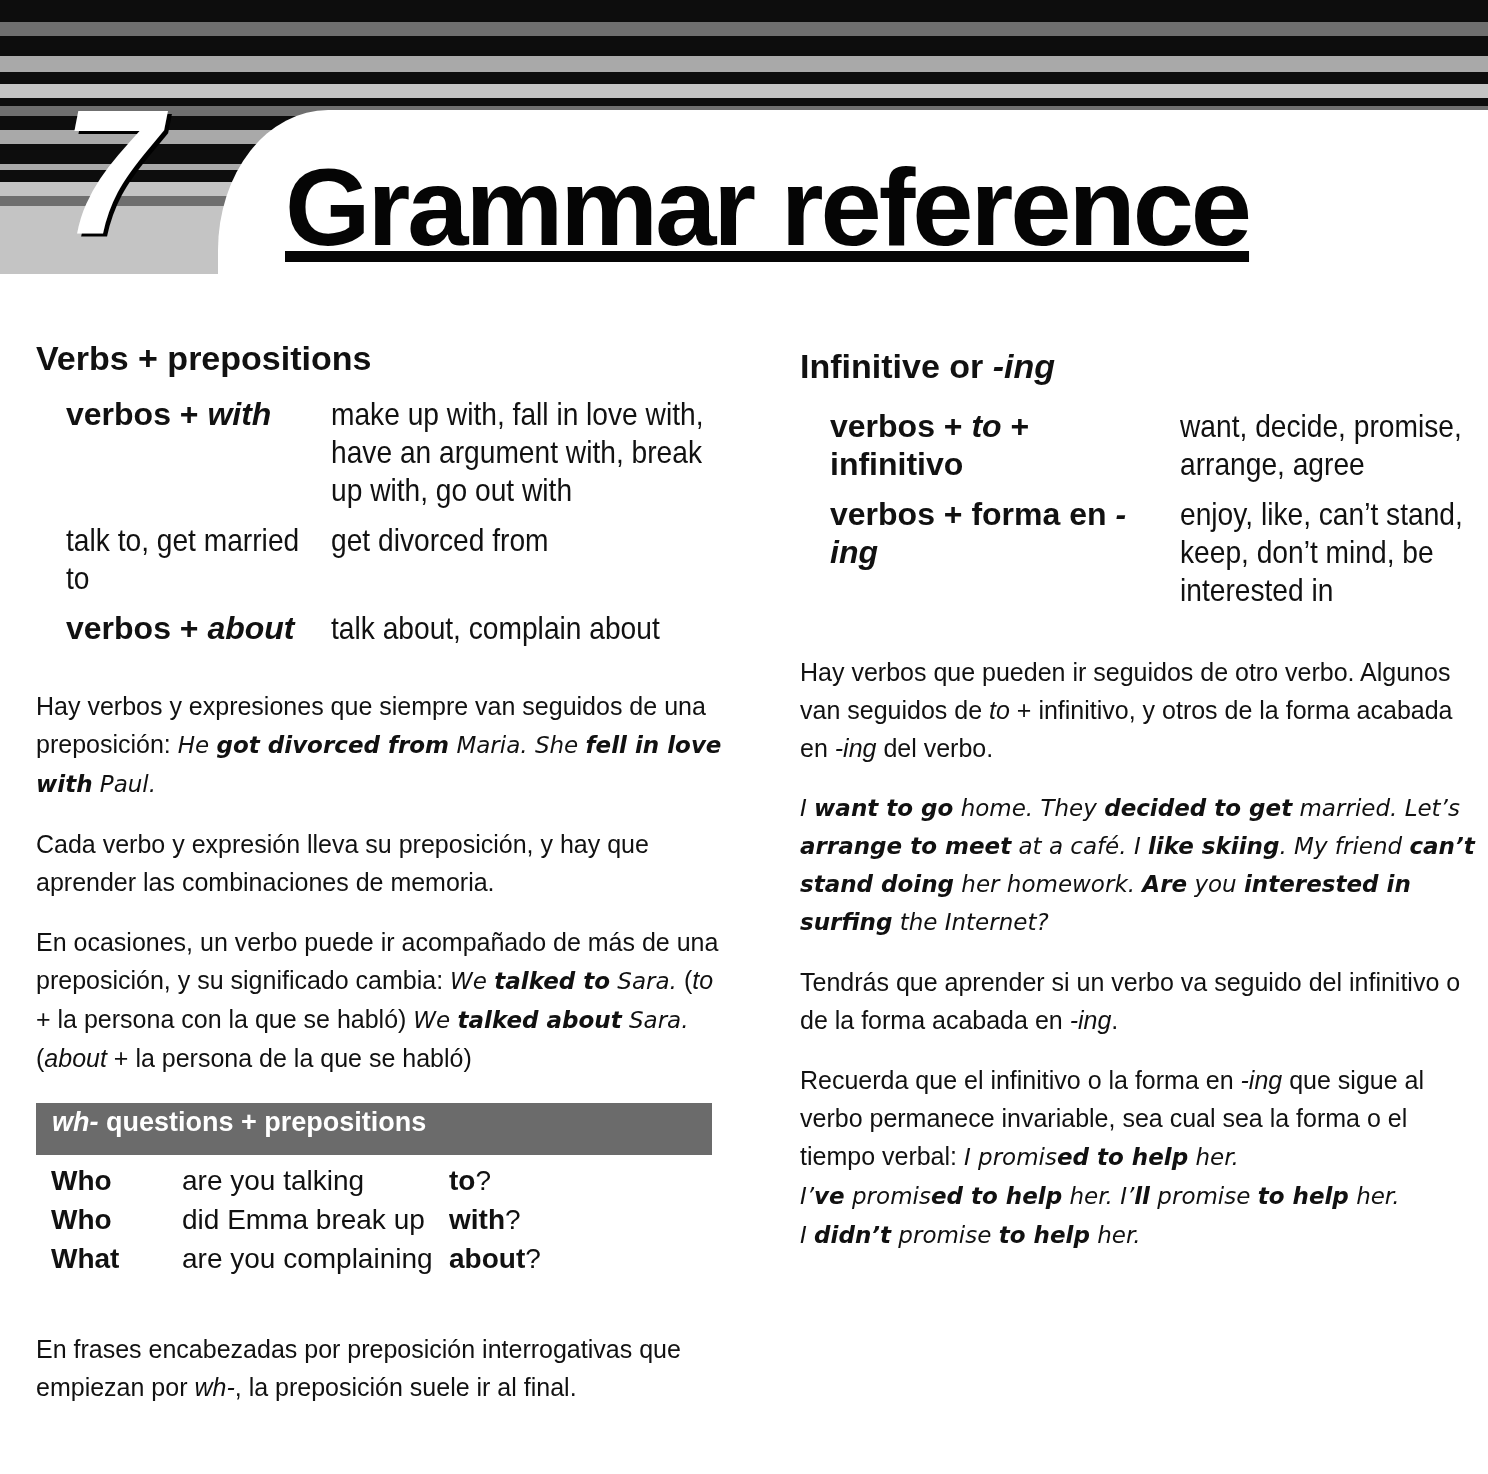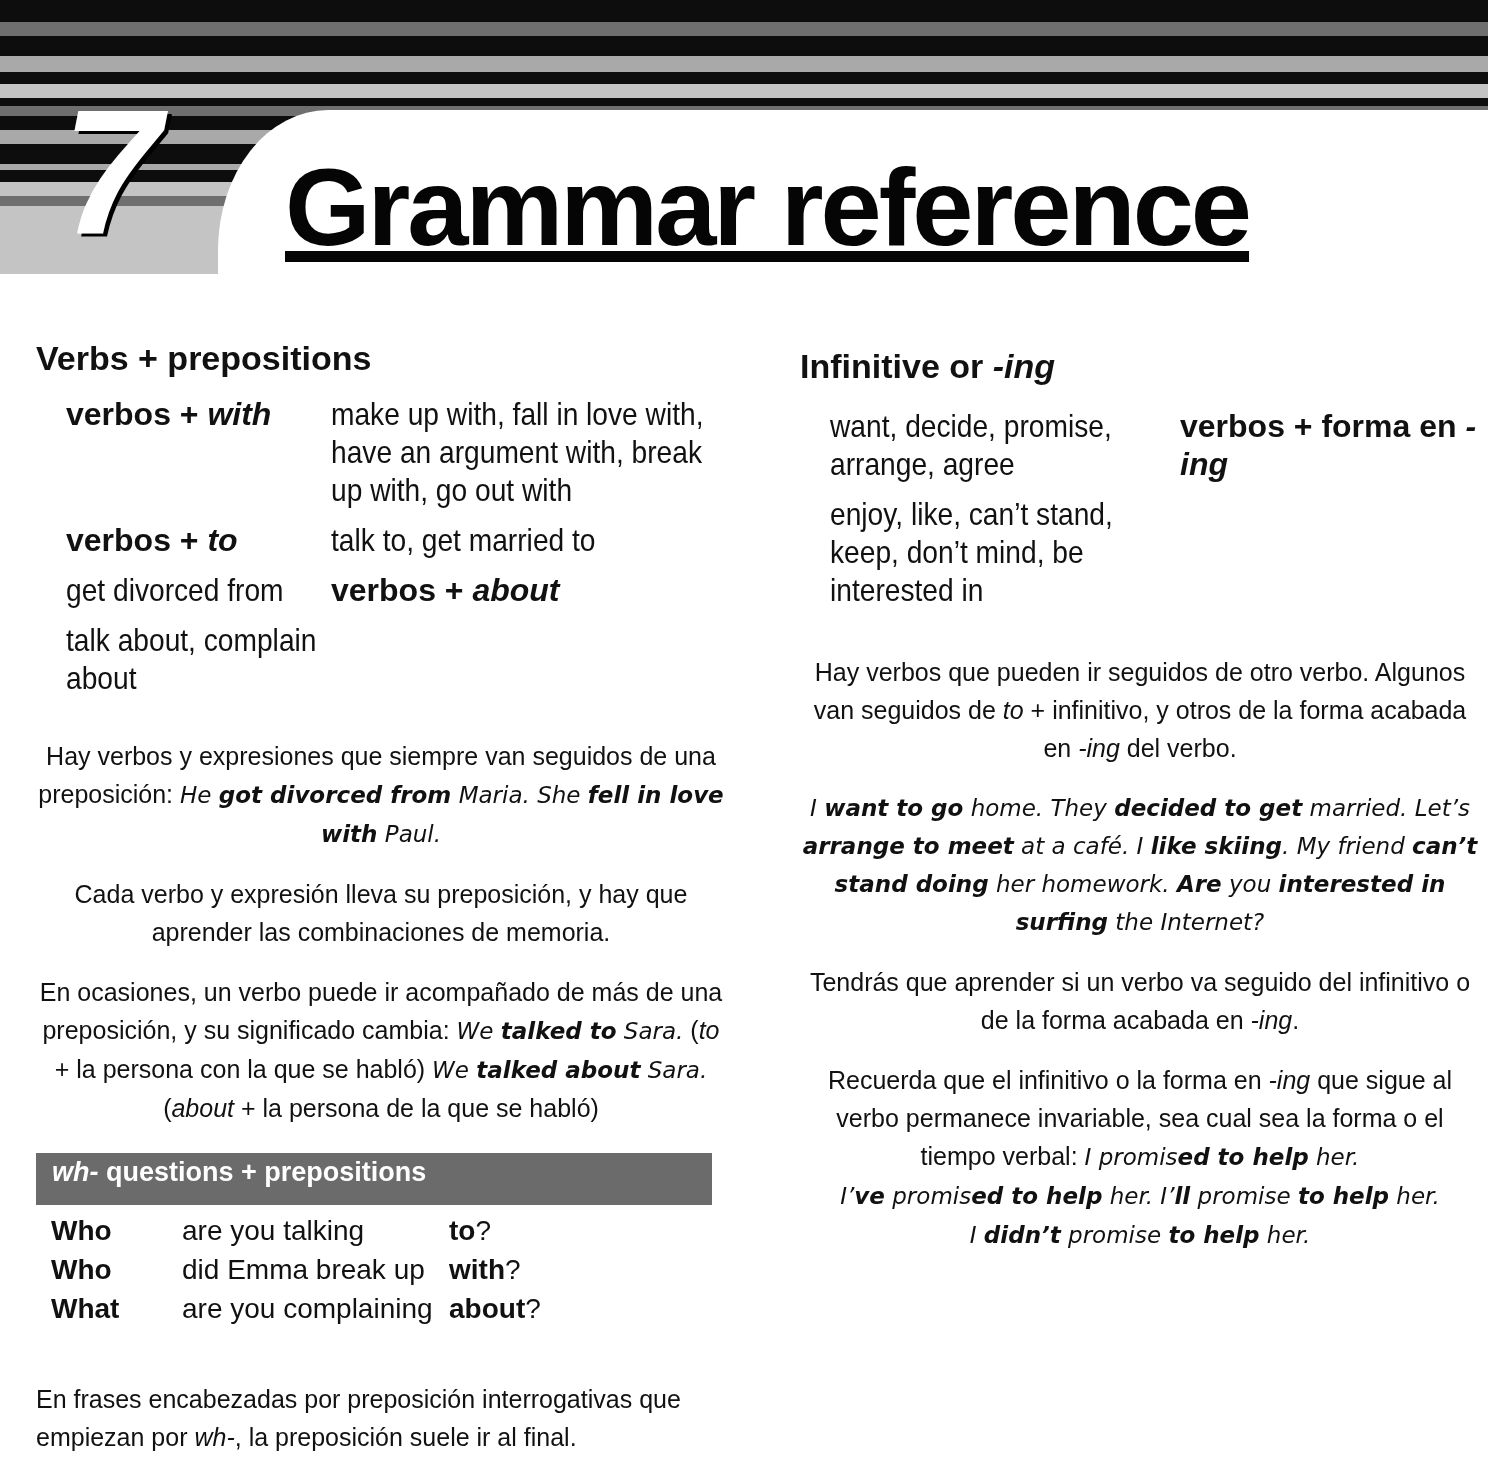--- a/index.html
+++ b/index.html
@@ -33,21 +33,21 @@
     .col-right { left: 800px; width: 680px; }
     h2 { font-size: 34px; font-weight: bold; margin: 0; line-height: 1.2; }
     .h-left { margin-top: 8px; }
     .h-right { margin-top: 16px; }
     .kv { display: grid; column-gap: 0; row-gap: 6px; margin-left: 30px; font-size: 32px; line-height: 38px; gap: 12px; }
     .kv.left { grid-template-columns: 253px 410px; margin-top: 16px; }
     .kv.right { grid-template-columns: 338px 330px; margin-top: 20px; }
     .kv .k { font-weight: bold; }
     .kv .v { transform: scaleX(0.88); transform-origin: left; width: 113%; }
     p { font-size: 25px; line-height: 38px; margin: 0; }
-    .p-block { margin-top: 22px; text-align: center; }
+    .p-block { margin-top: 22px; }
     .ex { font-family: "DejaVu Sans", sans-serif; font-style: italic; font-size: 23px; }
     .ex b { font-weight: bold; }
     .wh-box { margin-top: 26px; width: 676px; }
     .wh-header {
       background: #6b6b6b; color: #fff; font-weight: bold; font-size: 27px; padding: 2px 16px 16px 16px;
       height: 34px; line-height: 34px;
     }
     .wh-rows { display: grid; grid-template-columns: 131px 267px 140px; margin-left: 15px; margin-top: 6px; font-size: 28px; line-height: 39px; }
     .wh-rows .w { font-weight: bold; }
     .wh-rows .pr b { font-weight: bold; }
@@ -77,21 +77,20 @@
   <div class="chapter-num">7</div>
   <div class="page-title">Grammar reference</div>
 </div>
 
 <div class="col col-left">
   <h2 class="h-left">Verbs + prepositions</h2>
 
   <div class="kv left">
     <div class="k"><span>verbos + </span><i>with</i></div>
     <div class="v">make up with, fall in love with, have an argument with, break up with, go out with</div>
-    <div class="k"><span>verbos + </span><i>to</i></div>
     <div class="v">talk to, get married to</div>
     <div class="v">get divorced from</div>
     <div class="k"><span>verbos + </span><i>about</i></div>
     <div class="v">talk about, complain about</div>
   </div>
 
   <p class="p-block" style="margin-top:40px">
     <span>Hay verbos y expresiones que siempre van seguidos de una preposición: </span><span class="ex"><span>He </span><b>got divorced from</b><span> Maria. She </span><b>fell in love with</b><span> Paul.</span></span>
   </p>
   <p class="p-block">Cada verbo y expresión lleva su preposición, y hay que aprender las combinaciones de memoria.</p>
@@ -116,20 +115,21 @@
 
   <p class="after-wh">
     <span>En frases encabezadas por preposición interrogativas que empiezan por </span><i>wh-</i><span>, la preposición suele ir al final.</span>
   </p>
 </div>
 
 <div class="col col-right">
   <h2 class="h-right"><span>Infinitive or </span><i>-ing</i></h2>
 
   <div class="kv right">
+    <div class="k"><span>verbos + </span><i>to</i><span> + infinitivo</span></div>
     <div class="v">want, decide, promise, arrange, agree</div>
     <div class="k"><span>verbos + forma en </span><i>-ing</i><span></span></div>
     <div class="v">enjoy, like, can’t stand, keep, don’t mind, be interested in</div>
   </div>
 
   <p class="p-block" style="margin-top:44px">
     <span>Hay verbos que pueden ir seguidos de otro verbo. Algunos van seguidos de </span><i>to</i><span> + infinitivo, y otros de la forma acabada en </span><i>-ing</i><span> del verbo.</span>
   </p>
 
   <p class="p-block ex">

